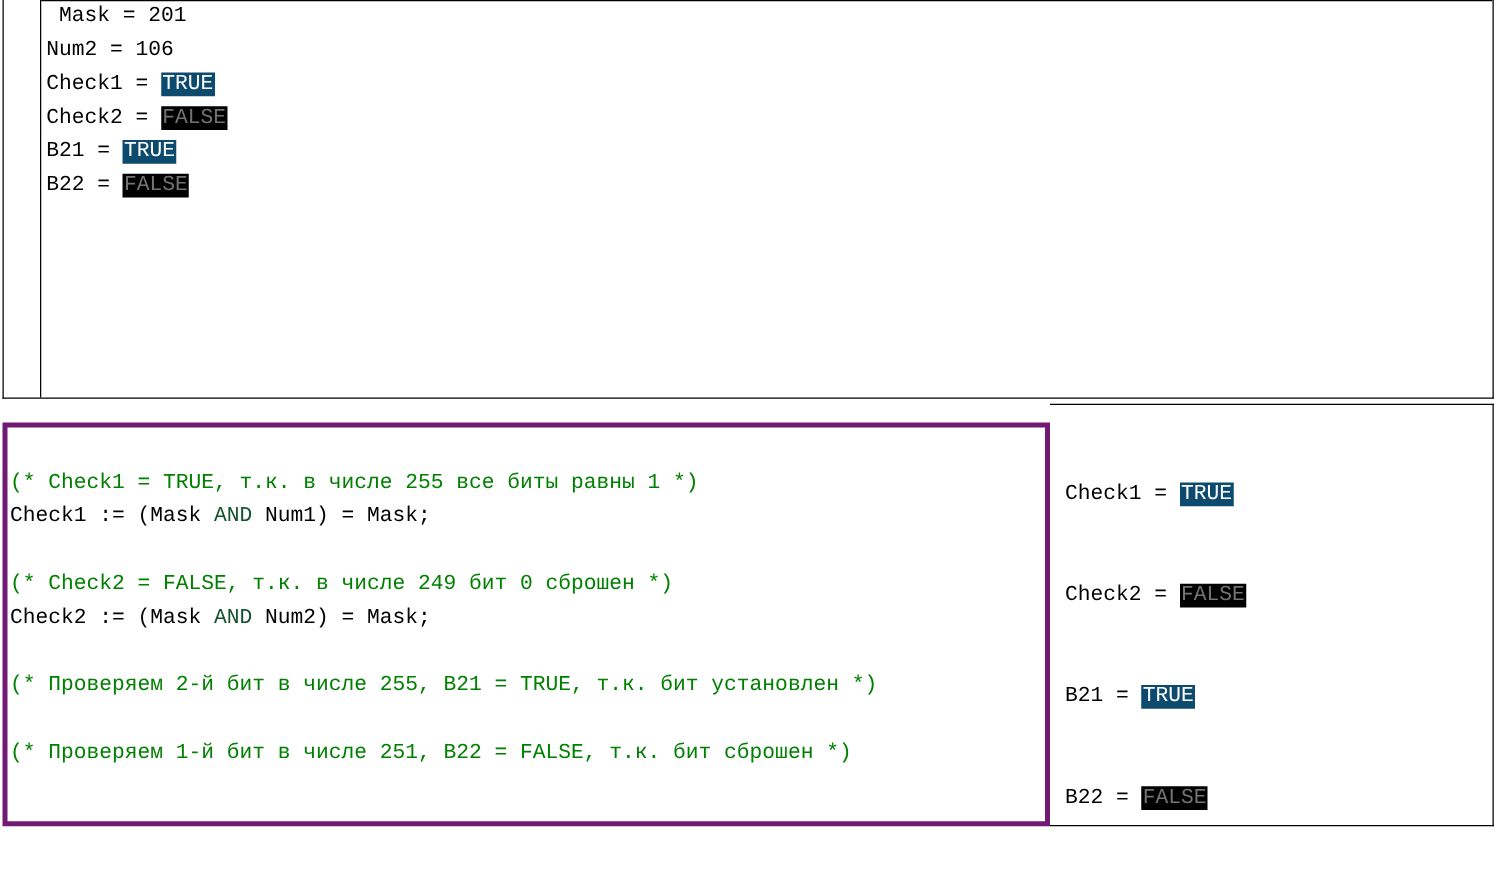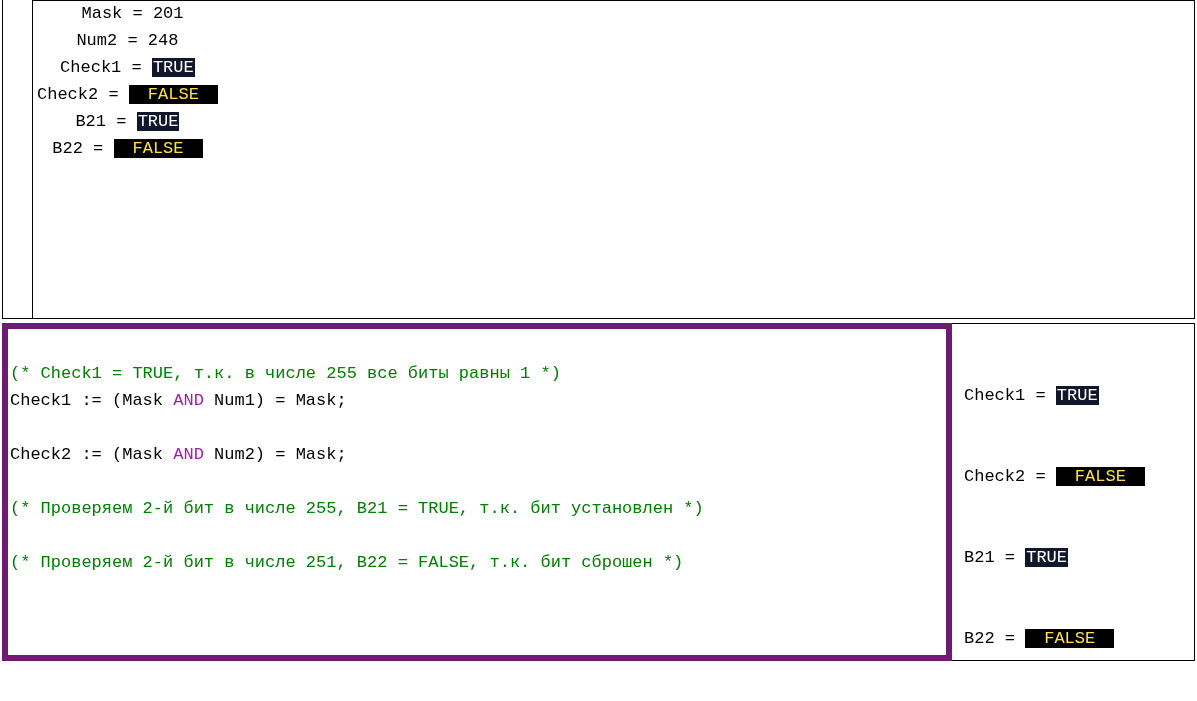--- a/index.html
+++ b/index.html
@@ -16,21 +16,20 @@
     border: 1px solid #000;
     position: relative;
   }
   .top-pane {
     width: 1193px;
     margin-left: 2px;
     border-top: none;
   }
   .top-inner {
     display: flex;
-    text-align: center;
   }
   .gutter {
     width: 30px;
     border-right: 1px solid #000;
     flex-shrink: 0;
     min-height: 100%;
   }
   .top-content {
     padding: 0 0 0 4px;
     line-height: 27px;
@@ -38,82 +37,84 @@
   }
   .top-content .row { white-space: pre; }
   .row .indent { display:inline-block; width: 1ch;}
   .bottom-row {
     display: flex;
     width: 1193px;
     margin-left: 2px;
     margin-top: 4px;
   }
   .code-pane {
-    width: 950px;
-    border: 6px solid #701a75;
+    width: 838px;
+    border: 4px solid #701a75;
     padding: 4px 0 8px 2px;
     line-height: 27px;
+    margin-top: 15px;
   }
   .result-pane {
     flex: 1;
     border: 1px solid #000;
     border-left: none;
     padding: 4px 0 8px 12px;
     line-height: 27px;
   }
   .code-line { white-space: pre; }
   .comment { color: #008000; }
-  .kw { color: #a21caf; }
+  .kw { color: #14532d; }
   .bool-true {
-    background: #0f172a;
+    background: #0c4a6e;
     color: #fff;
     padding: 0 1px;
   }
   .bool-false {
     background: #000;
-    color: #fde047;
-    padding: 0 19px;
+    color: #737373;
+    padding: 0 1px;
   }
   .blank { height: 27px; }
   .top-head-border {
     border-top: 1px solid #000;
     position:absolute;
     top:0; left:30px; right:0;
   }
 </style>
 </head>
 <body>
 
 <div class="pane top-pane">
   <div class="top-inner">
     <div class="gutter"></div>
     <div class="top-content">
       <div class="top-head-border"></div>
       <div class="row"><span class="indent"></span><span>Mask</span><span> = </span><span>201</span></div>
-      <div class="row"><span>Num2</span><span> = </span><span>248</span></div>
+      <div class="row"><span>Num2</span><span> = </span><span>106</span></div>
       <div class="row"><span>Check1</span><span> = </span><span class="bool-true">TRUE</span></div>
       <div class="row"><span>Check2</span><span> = </span><span class="bool-false">FALSE</span></div>
       <div class="row"><span>B21</span><span> = </span><span class="bool-true">TRUE</span></div>
       <div class="row"><span>B22</span><span> = </span><span class="bool-false">FALSE</span></div>
     </div>
   </div>
 </div>
 
 <div class="bottom-row">
 
   <div class="code-pane">
     <div class="blank"></div>
     <div class="code-line"><span class="comment">(* Check1 = TRUE, т.к. в числе 255 все биты равны 1 *)</span></div>
     <div class="code-line"><span>Check1 := (Mask </span><span class="kw">AND</span><span> Num1) = Mask;</span></div>
     <div class="blank"></div>
+    <div class="code-line"><span class="comment">(* Check2 = FALSE, т.к. в числе 249 бит 0 сброшен *)</span></div>
     <div class="code-line"><span>Check2 := (Mask </span><span class="kw">AND</span><span> Num2) = Mask;</span></div>
     <div class="blank"></div>
     <div class="code-line"><span class="comment">(* Проверяем 2-й бит в числе 255, B21 = TRUE, т.к. бит установлен *)</span></div>
     <div class="blank"></div>
-    <div class="code-line"><span class="comment">(* Проверяем 2-й бит в числе 251, B22 = FALSE, т.к. бит сброшен *)</span></div>
+    <div class="code-line"><span class="comment">(* Проверяем 1-й бит в числе 251, B22 = FALSE, т.к. бит сброшен *)</span></div>
   </div>
 
   <div class="result-pane">
     <div class="blank"></div>
     <div class="blank"></div>
     <div class="code-line"><span>Check1</span><span> = </span><span class="bool-true">TRUE</span></div>
     <div class="blank"></div>
     <div class="blank"></div>
     <div class="code-line"><span>Check2</span><span> = </span><span class="bool-false">FALSE</span></div>
     <div class="blank"></div>

